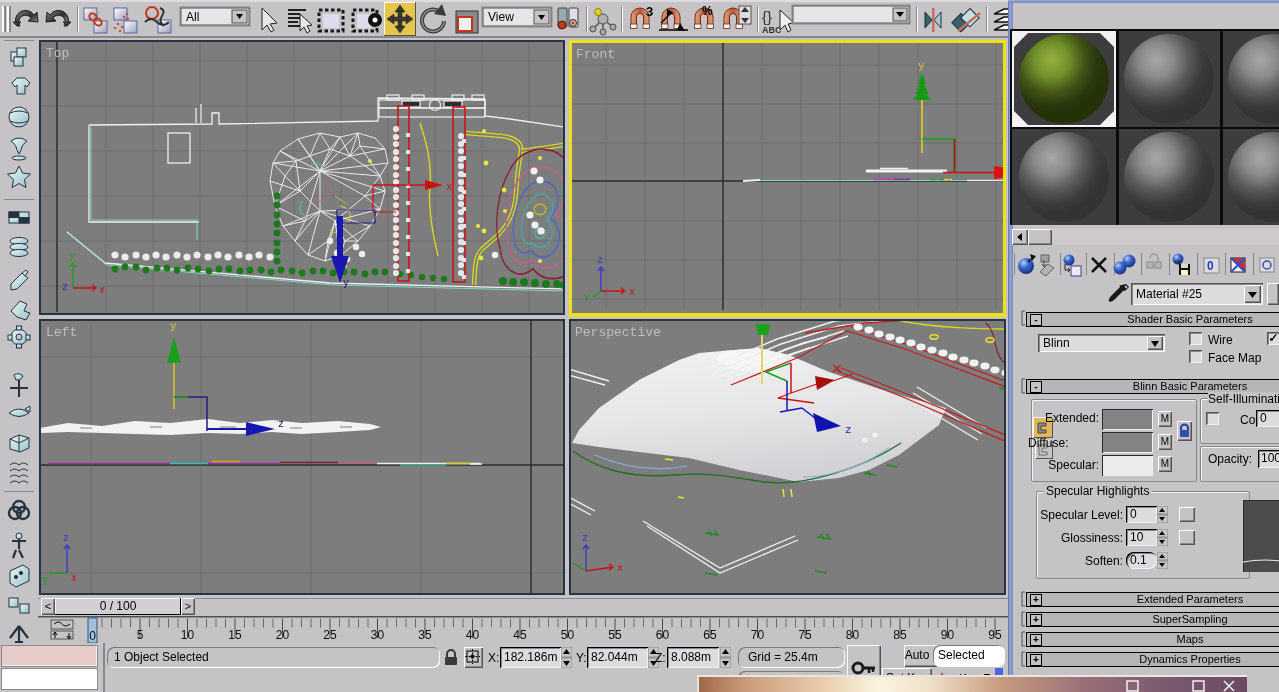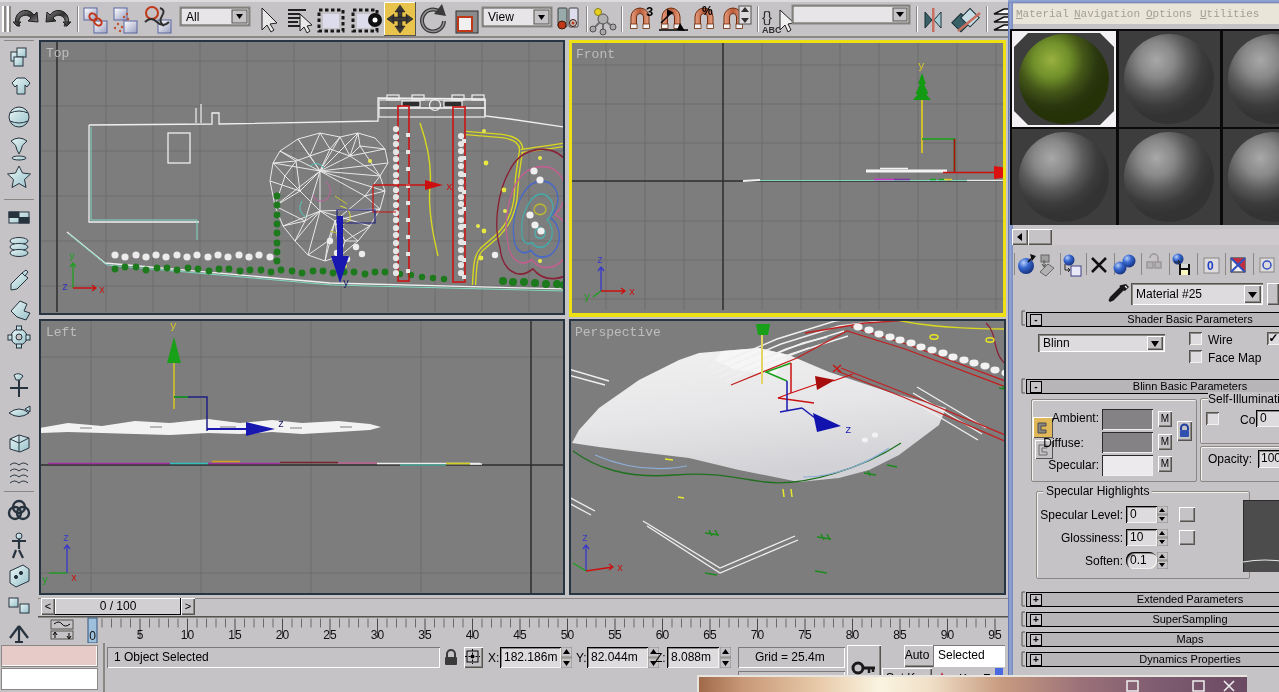--- a/index.html
+++ b/index.html
@@ -1,19 +1,19 @@
 <!DOCTYPE html>
 <html><head>
 <meta charset="utf-8">
 <style>
 html,body{margin:0;padding:0;}
 #root{position:relative;width:1279px;height:692px;background:#c6c3c6;overflow:hidden;
   font-family:"Liberation Sans",sans-serif;font-size:11px;color:#000;}
 .abs{position:absolute;}
-.sunk{box-shadow:inset 1px 1px 0 #7b797b, inset -1px -1px 0 #ffffff;}
+.sunk{box-shadow:inset 1px 1px 0 #7b797b, inset -1px -1px 0 #ffffff;border-radius:7px;}
 .raise{box-shadow:inset 1px 1px 0 #ffffff, inset -1px -1px 0 #55534f, inset -2px -2px 0 #8a8784;}
 .vplabel{font-family:"Liberation Mono",monospace;font-size:13px;color:#bebebe;}
 .btn{background:#c6c3c6;}
 .rollout{background:#b8b5b8;border:1px solid #000;font-size:11px;text-align:center;line-height:13px;}
 .rollbox{position:absolute;width:10px;height:10px;background:#c6c3c6;border:1px solid #000;
   font-weight:bold;font-size:10px;line-height:9px;text-align:center;left:3px;top:1px;}
 .cb{position:absolute;width:13px;height:13px;background:#dedbde;box-shadow:inset 1px 1px 0 #55534f, inset -1px -1px 0 #f4f1ee, inset 2px 2px 0 #8a8784;}
 .lbl{position:absolute;white-space:nowrap;}
 .field{position:absolute;background:#dedbde;box-shadow:inset 1px 1px 0 #000, inset -1px -1px 0 #f4f1ee, inset 2px 2px 0 #8a8784;}
 .gbx{position:absolute;border:1px solid #8a8784;box-shadow:1px 1px 0 #f4f1ee inset; border-radius:2px;}
@@ -914,21 +914,21 @@
         <rect x="0" y="11" width="11" height="10" fill="#c6c3c6" stroke="#8a8784"></rect>
         <path d="M 2 7 l 7 0 -3.5 -5 Z M 2 14 l 7 0 -3.5 5 Z" fill="#000"></path>
       </svg>
   <div class="abs lbl" style="left:655px;top:8px;font-size:12px;">Z:</div>
   <div class="abs field" style="left:667px;top:4px;width:52px;height:21px;line-height:20px;padding-left:4px;box-sizing:border-box;font-size:12px;">8.088m</div>
   <svg class="abs" style="left:720px;top:4px;" width="11" height="21">
         <rect x="0" y="0" width="11" height="10" fill="#c6c3c6" stroke="#8a8784"></rect>
         <rect x="0" y="11" width="11" height="10" fill="#c6c3c6" stroke="#8a8784"></rect>
         <path d="M 2 7 l 7 0 -3.5 -5 Z M 2 14 l 7 0 -3.5 5 Z" fill="#000"></path>
       </svg>
-  <div class="abs sunk" style="left:738px;top:4px;width:107px;height:21px;line-height:20px;padding-left:17px;box-sizing:border-box;font-size:12px;">Grid = 25.4m</div>
+  <div class="abs sunk" style="left:738px;top:4px;width:107px;height:21px;line-height:20px;padding-left:10px;box-sizing:border-box;font-size:12px;">Grid = 25.4m</div>
   <div class="abs sunk" style="left:738px;top:28px;width:107px;height:20px;line-height:19px;text-align:center;box-sizing:border-box;font-size:12px;">Add Time Tag</div>
   <div class="abs raise btn" style="left:847px;top:2px;width:34px;height:46px;">
     <svg width="34" height="46">
           <circle cx="11" cy="23" r="5" fill="none" stroke="#1a1a1a" stroke-width="3"></circle>
           <line x1="15" y1="23" x2="28" y2="23" stroke="#1a1a1a" stroke-width="3"></line>
           <path d="M 22 23 l 0 5 m 4 -5 l 0 4" stroke="#1a1a1a" stroke-width="2.5"></path>
         </svg>
   </div>
   <div class="abs raise btn" style="left:904px;top:2px;width:50px;height:22px;line-height:21px;text-align:center;font-size:12px;">Auto Key</div>
   <div class="abs raise btn" style="left:882px;top:25px;width:50px;height:22px;line-height:21px;text-align:center;font-size:12px;">Set Key</div>
@@ -940,26 +940,20 @@
         </svg>
     <span style="position:absolute;left:26px;top:4px;font-size:12px;">Key F</span>
     <div class="abs" style="left:62px;top:0;width:8px;height:22px;background:#4969e1;"></div>
   </div>
 </div>
 
 <div class="abs" style="left:1008px;top:0;width:271px;height:678px;background:#c6c3c6;">
  <div class="abs" style="left:0;top:0;width:5px;height:678px;background:linear-gradient(90deg,#5a6ea8,#96aad8 40%,#7688bc);"></div>
  <div class="abs" style="left:0;top:0;width:271px;height:3px;background:linear-gradient(180deg,#96aad8,#7688bc);"></div>
 
- <div class="abs" style="left:5px;top:4px;width:266px;height:20px;background:#e9e5d9;font-family:'Liberation Mono',monospace;font-size:11px;color:#a49f95;">
-   <span class="abs" style="left:3px;top:4px;"><u>M</u>aterial</span>
-   <span class="abs" style="left:61px;top:4px;"><u>N</u>avigation</span>
-   <span class="abs" style="left:133px;top:4px;"><u>O</u>ptions</span>
-   <span class="abs" style="left:187px;top:4px;"><u>U</u>tilities</span>
- </div>
 
  <svg class="abs" style="left:0;top:27px;" width="271" height="200">
   <defs>
    <radialGradient id="sphg" cx="0.36" cy="0.29" r="0.62">
      <stop offset="0" stop-color="#a8a8a8"></stop>
             <stop offset="0.32" stop-color="#888888"></stop>
             <stop offset="0.58" stop-color="#5a5a5a"></stop>
             <stop offset="0.82" stop-color="#3c3c3c"></stop>
             <stop offset="1" stop-color="#333333"></stop>
    </radialGradient>
@@ -1086,22 +1080,22 @@
  <div class="cb" style="left:259px;top:332px;font-size:12px;font-weight:bold;line-height:13px;text-align:center;">✓</div>
  <div class="abs rollout" style="left:18px;top:379px;width:326px;height:13px;">Blinn Basic Parameters<div class="rollbox">-</div></div>
 
  <div class="gbx" style="left:23px;top:399px;width:164px;height:81px;"></div>
  <div class="abs" style="left:25px;top:417px;width:20px;height:21px;background:#e0b85a;box-shadow:inset 1px 1px 0 #fff,inset -1px -1px 0 #55534f;"><svg width="20" height="21">
           <path d="M 5 6 h 8 v 3 h -5 v 4 h 5 v 3 h -8 Z" fill="#8a8784" stroke="#4a4a4a"></path>
         </svg></div>
  <div class="abs" style="left:27px;top:440px;width:18px;height:19px;background:#c6c3c6;box-shadow:inset 1px 1px 0 #fff,inset -1px -1px 0 #55534f;"><svg width="18" height="19">
           <path d="M 4 5 h 8 v 3 h -5 v 4 h 5 v 3 h -8 Z" fill="none" stroke="#6a6a6a"></path>
         </svg></div>
- <span class="lbl" style="left:20px;top:411px;width:71px;text-align:right;font-size:12px;">Ambient:</span>
- <span class="lbl" style="left:20px;top:436px;width:71px;text-align:center;font-size:12px;">Diffuse:</span>
+ <span class="lbl" style="left:20px;top:411px;width:71px;text-align:right;font-size:12px;">Extended:</span>
+ <span class="lbl" style="left:20px;top:436px;width:71px;text-align:left;font-size:12px;">Diffuse:</span>
  <span class="lbl" style="left:20px;top:458px;width:71px;text-align:right;font-size:12px;">Specular:</span>
  <div class="abs" style="left:94px;top:409px;width:51px;height:21px;background:#848284;box-shadow:inset 1px 1px 0 #2a2a2a,inset -1px -1px 0 #f0f0f0;"></div>
  <div class="abs" style="left:94px;top:432px;width:51px;height:21px;background:#848284;box-shadow:inset 1px 1px 0 #2a2a2a,inset -1px -1px 0 #f0f0f0;"></div>
  <div class="abs" style="left:94px;top:455px;width:51px;height:21px;background:#eceaec;box-shadow:inset 1px 1px 0 #2a2a2a,inset -1px -1px 0 #f0f0f0;"></div>
  <div class="abs raise btn" style="left:150px;top:411px;width:14px;height:16px;text-align:center;font-size:10px;line-height:15px;">M</div>
  <div class="abs raise btn" style="left:150px;top:434px;width:14px;height:16px;text-align:center;font-size:10px;line-height:15px;">M</div>
  <div class="abs raise btn" style="left:150px;top:456px;width:14px;height:16px;text-align:center;font-size:10px;line-height:15px;">M</div>
  <div class="abs raise btn" style="left:169px;top:421px;width:15px;height:20px;"><svg width="15" height="20">
           <path d="M 4 9 L 4 7 A 3.5 3.5 0 0 1 11 7 L 11 9" fill="none" stroke="#2040a0" stroke-width="2"></path>
           <rect x="3" y="9" width="9" height="7" rx="1" fill="#3050b0"></rect>

